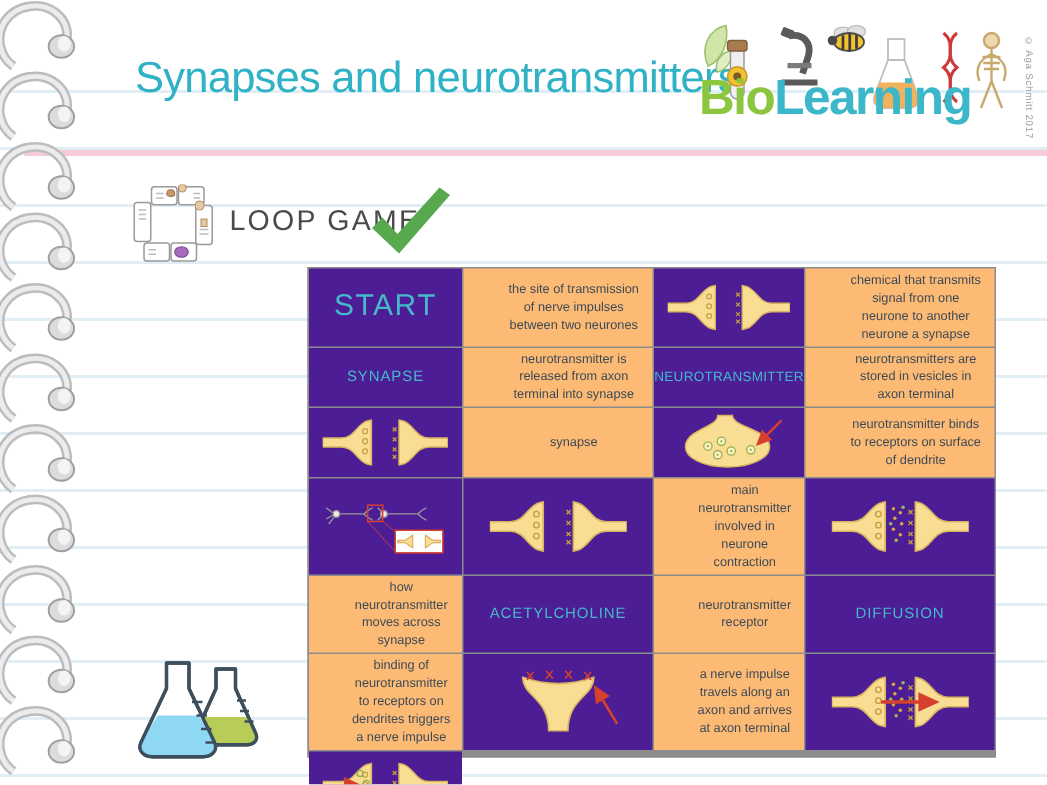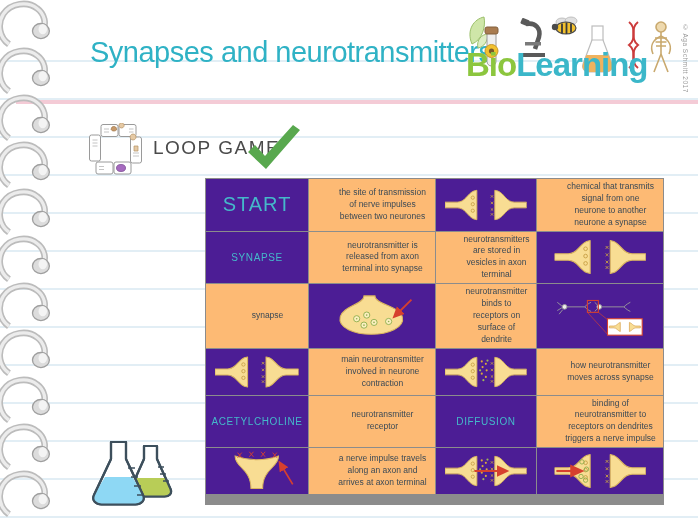--- a/index.html
+++ b/index.html
@@ -209,20 +209,21 @@
     <div class="cell blue txt">the site of transmission of nerve impulses between two neurones</div>
     <div class="cell white">
       <svg class="cimg" viewBox="0 0 100 46">
           <use href="#syn"></use>
         </svg>
     </div>
     <div class="cell blue txt">chemical that transmits signal from one neurone to another neurone a synapse</div>
 
     <div class="cell white word">SYNAPSE</div>
     <div class="cell blue txt">neurotransmitter is released from axon terminal into synapse</div>
+    <div class="cell white word word-sm">NEUROTRANSMITTER</div>
     <div class="cell blue txt">neurotransmitters are stored in vesicles in axon terminal</div>
 
     <div class="cell white">
       <svg class="cimg" viewBox="0 0 100 46">
           <use href="#syn"></use>
         </svg>
     </div>
     <div class="cell blue txt">synapse</div>
     <div class="cell white">
       <svg class="cimg" viewBox="0 0 100 46">

